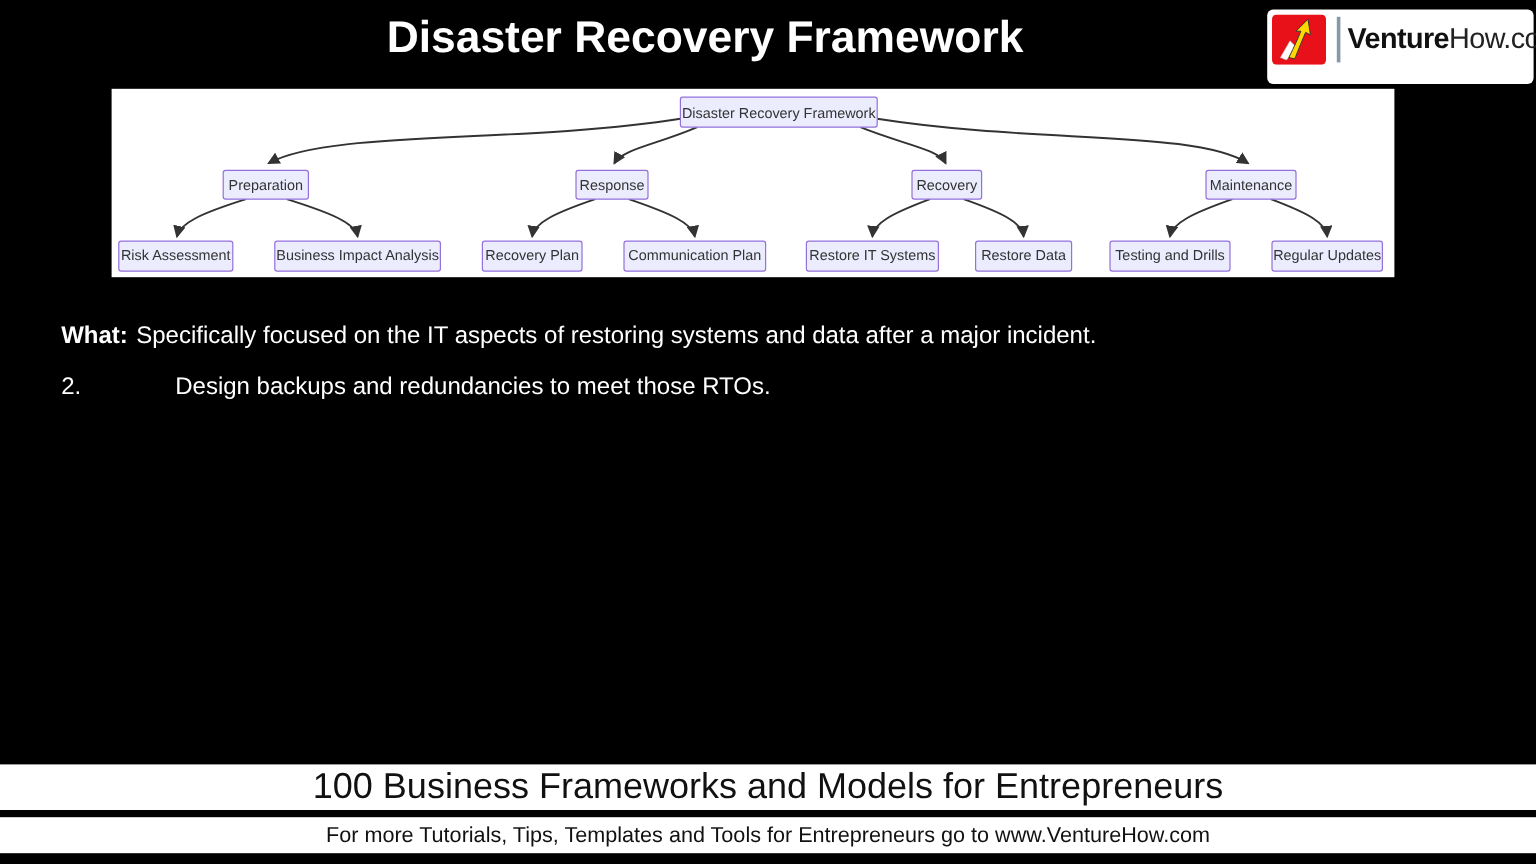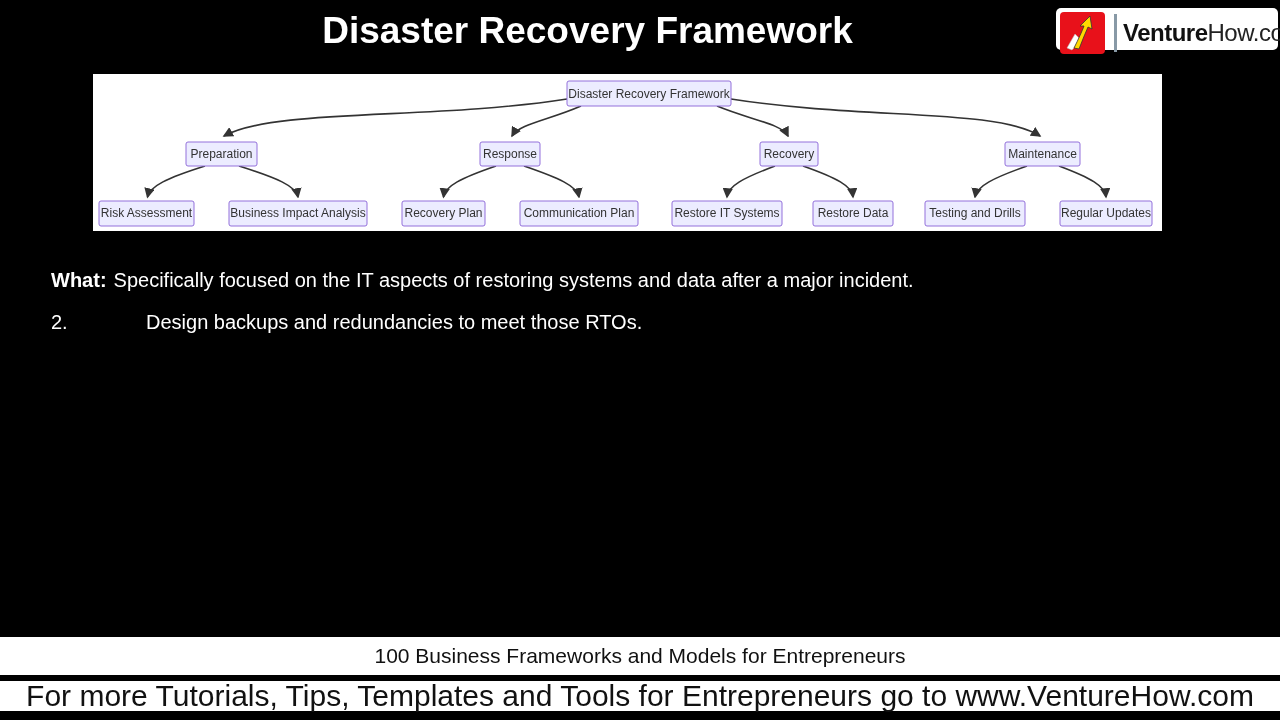--- a/index.html
+++ b/index.html
@@ -18,21 +18,21 @@
     text-align: center;
     color: #ffffff;
     font-size: 37px;
     font-weight: bold;
   }
 
   
   .logo {
     position: absolute;
     top: 8px; right: 2px;
-    width: 222px; height: 42px;
+    width: 222px; height: 62px;
     background: #ffffff;
     border-radius: 5px;
     display: flex;
     align-items: center;
   }
   .logo-mark {
     position: absolute;
     left: 4px; top: 4px;
     width: 45px; height: 42px;
   }
@@ -97,31 +97,31 @@
   .body-line .lbl { font-weight: bold; margin-right: 7px; }
   .body-line .num { display: inline-block; width: 95px; }
 
   
   .footer-bar1 {
     position: absolute;
     left: 0; top: 637px;
     width: 1280px; height: 38px;
     background: #ffffff;
     color: #111111;
-    font-size: 21px;
+    font-size: 30px;
     line-height: 38px;
     text-align: center;
   }
   .footer-bar2 {
     position: absolute;
     left: 0; top: 681px;
     width: 1280px; height: 30px;
     background: #ffffff;
     color: #111111;
-    font-size: 30px;
+    font-size: 18px;
     line-height: 30px;
     text-align: center;
   }
 </style>
 </head>
 <body>
 
 <div class="slide-title">Disaster Recovery Framework</div>
 
 <div class="logo">

